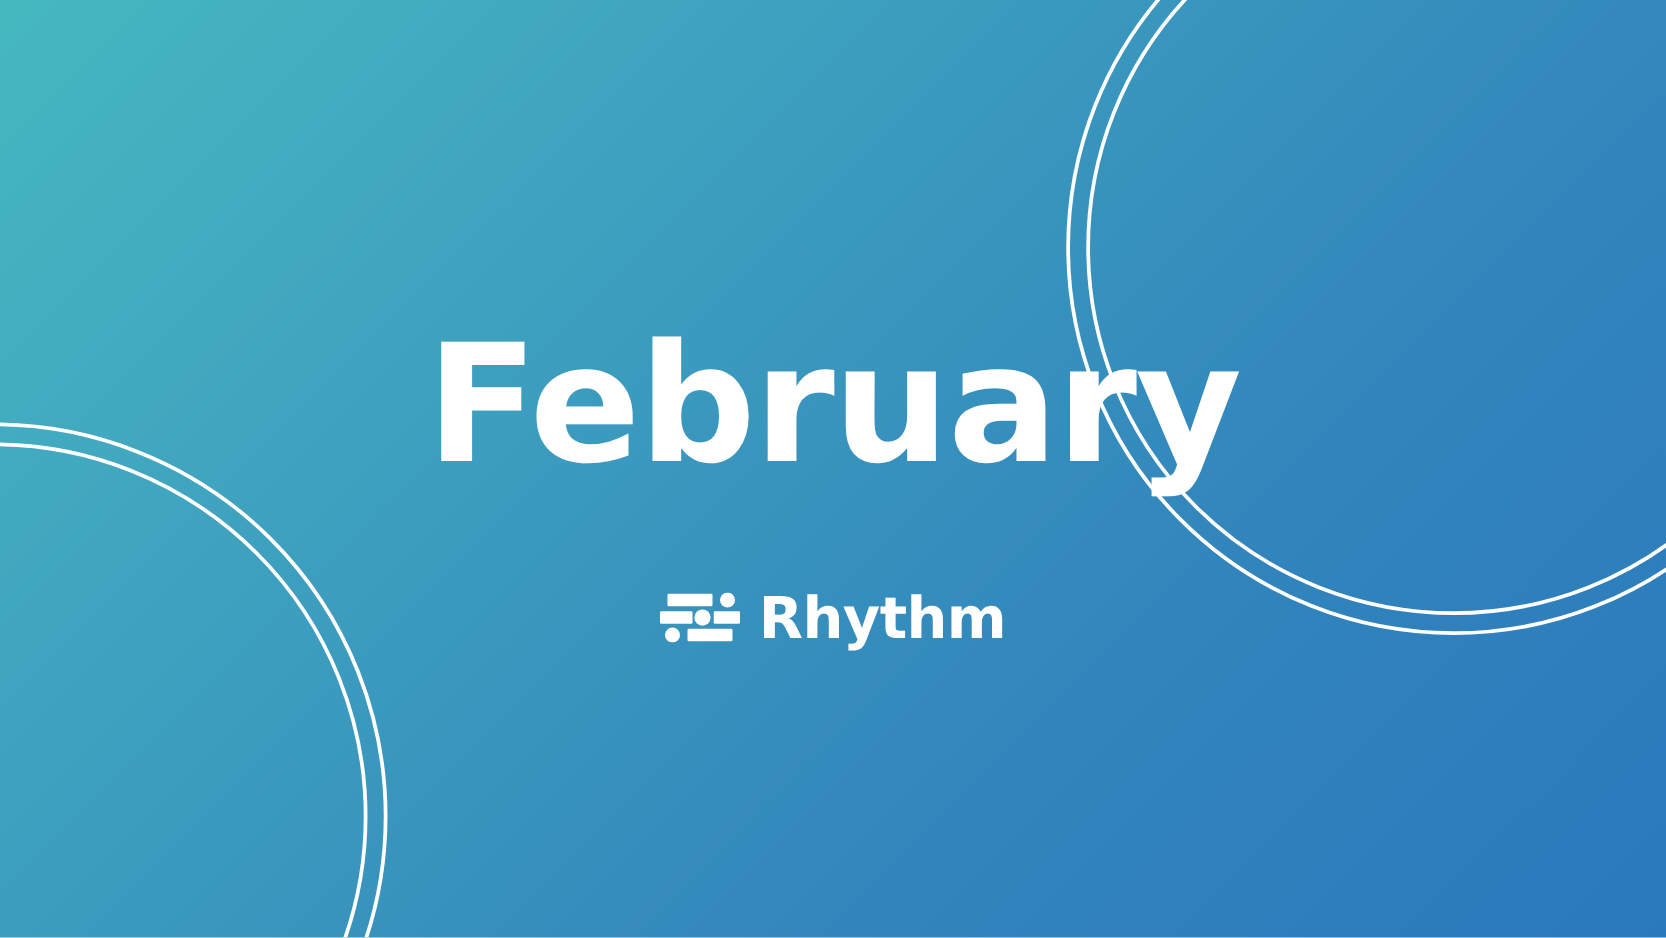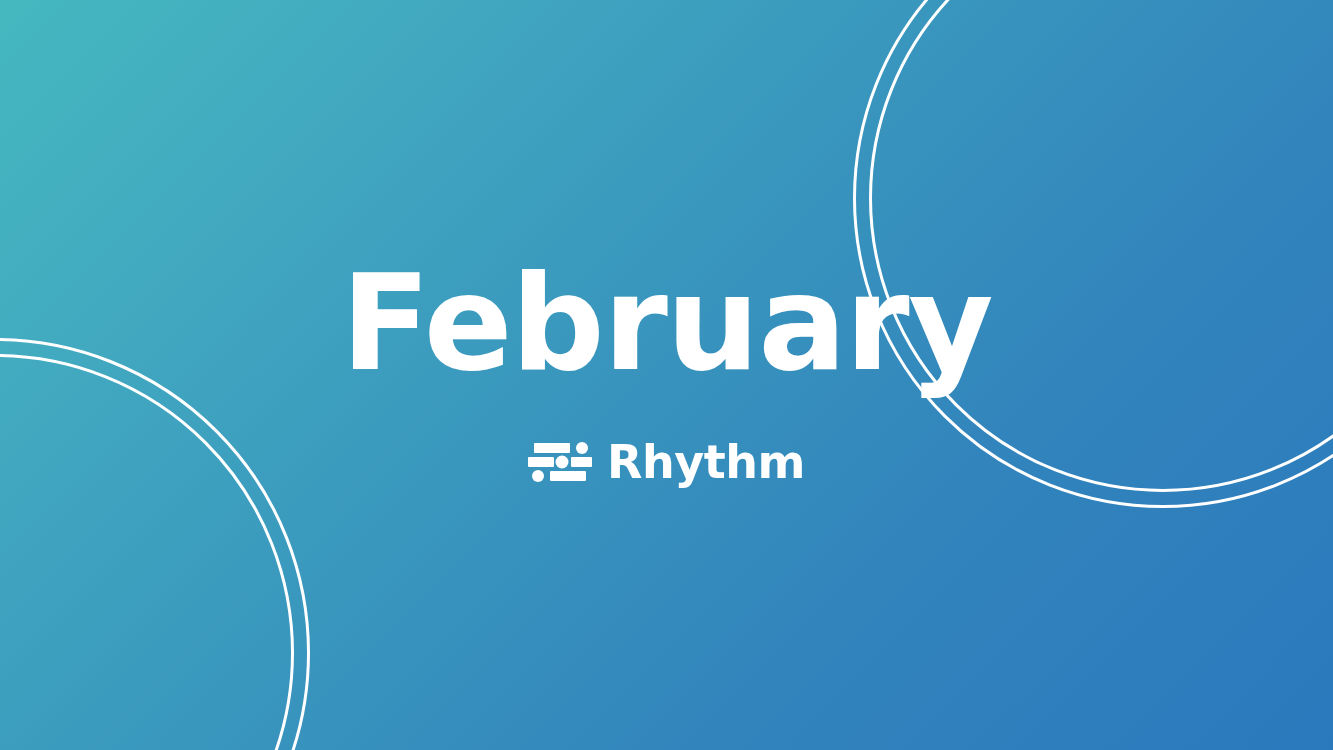--- a/index.html
+++ b/index.html
@@ -51,21 +51,21 @@
     top: 0;
     width: 1333px;
     height: 750px;
     display: flex;
     flex-direction: column;
     align-items: center;
     justify-content: flex-start;
   }
 
   .title {
-    margin: 0;
+    margin: 15px;
     color: #ffffff;
     font-family: "DejaVu Sans", sans-serif;
     font-weight: 700;
     font-size: 131px;
     line-height: 1;
     letter-spacing: -1.5px;
     margin-top: 258px;
     text-align: center;
     white-space: nowrap;
   }
@@ -81,21 +81,21 @@
     margin-top: 44px;
     text-align: center;
     white-space: nowrap;
   }
 
   
   .logo {
     display: flex;
     flex-direction: row;
     align-items: center;
-    margin-top: 50px;
+    margin-top: 67px;
   }
 
   .logo-mark {
     width: 64px;
     height: 40px;
     flex: 0 0 auto;
     display: block;
   }
 
   .logo-word {

